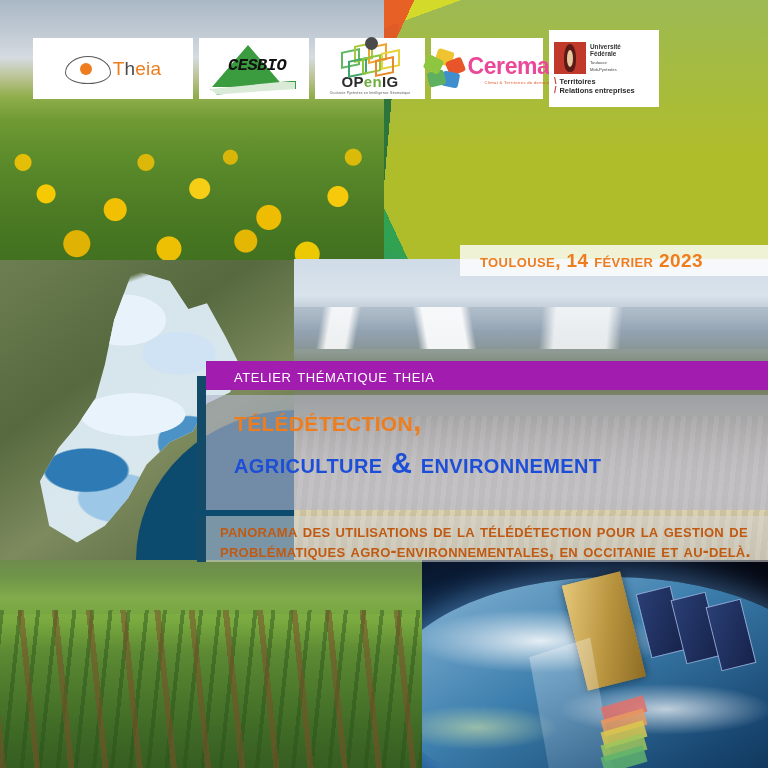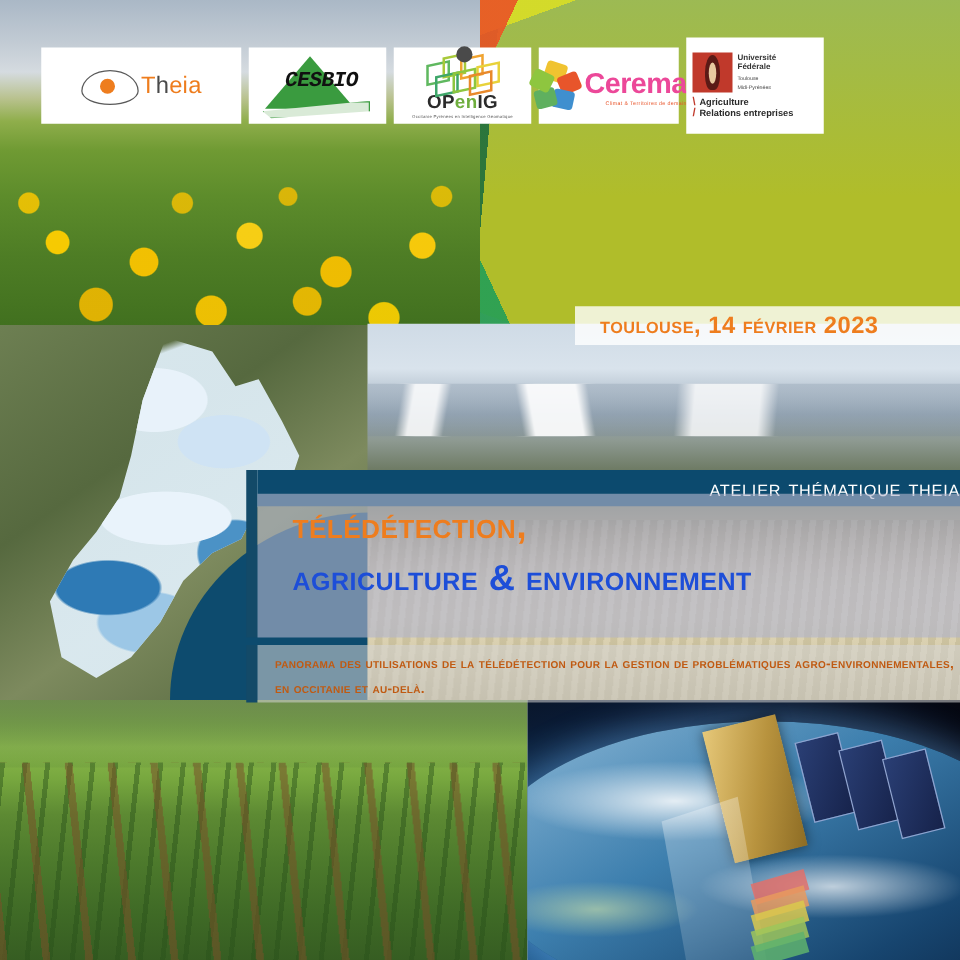--- a/index.html
+++ b/index.html
@@ -192,36 +192,36 @@
 
   
   #date-banner{position:absolute;left:460px;top:245px;width:308px;height:31px;
     background:rgba(255,255,255,.80);display:flex;align-items:center;}
   #date-text{color:#ee7d1e;font-weight:bold;font-size:19px;letter-spacing:.4px;
     font-variant:small-caps;text-transform:lowercase;padding-left:20px;white-space:nowrap;}
 
   #title-sidebar{position:absolute;left:197px;top:376px;width:9px;height:134px;background:#134a68;}
   #subtitle-sidebar{position:absolute;left:197px;top:516px;width:9px;height:46px;background:#134a68;}
 
-  #workshop-banner{position:absolute;left:206px;top:376px;width:562px;height:29px;
-    background:#0c4a6e;display:flex;align-items:center;justify-content:flex-end;}
+  #workshop-banner{position:absolute;left:206px;top:361px;width:562px;height:29px;
+    background:#a21caf;display:flex;align-items:center;}
   #workshop-text{color:#ffffff;font-size:18.5px;letter-spacing:.6px;font-variant:small-caps;
     text-transform:lowercase;padding-left:28px;white-space:nowrap;}
 
   #title-block{position:absolute;left:206px;top:395px;width:562px;height:115px;
     background:rgba(178,180,204,.62);}
   #title-line1{position:absolute;left:234px;top:404px;color:#ee7d1e;font-weight:bold;
     font-size:30px;letter-spacing:.3px;font-variant:small-caps;text-transform:lowercase;white-space:nowrap;}
   #title-line2{position:absolute;left:234px;top:447px;color:#1d4ed8;font-weight:bold;
     font-size:29px;letter-spacing:.4px;font-variant:small-caps;text-transform:lowercase;white-space:nowrap;}
 
   #subtitle-block{position:absolute;left:206px;top:516px;width:562px;height:46px;
     background:rgba(214,214,214,.55);}
   #subtitle-text{position:absolute;left:220px;top:521px;width:548px;color:#c05a12;
-    font-weight:bold;font-size:11px;line-height:20px;letter-spacing:.25px;
+    font-weight:bold;font-size:18px;line-height:20px;letter-spacing:.25px;
     font-variant:small-caps;text-transform:lowercase;}
 </style>
 </head>
 <body>
 
 <div class="poster">
 
   <div class="tile" id="photo-sunflowers"></div>
 
   <div class="tile" id="photo-landcover"></div>
@@ -303,21 +303,21 @@
         <span>
           <div class="ufmip-txt1">Université</div>
           <div class="ufmip-txt1">Fédérale</div>
           <div class="ufmip-txt2">Toulouse</div>
           <div class="ufmip-txt2">Midi-Pyrénées</div>
         </span>
       </div>
       <div class="ufmip-bot">
         <span class="ufmip-slash">\<br>/</span>
         <span>
-          <div class="ufmip-txt3">Agriculture</div>
+          <div class="ufmip-txt3">Territoires</div>
           <div class="ufmip-txt3">Relations entreprises</div>
         </span>
       </div>
     </div>
   </div>
 
   <div id="date-banner">
     <span id="date-text">Toulouse, 14 février 2023</span>
   </div>
 

